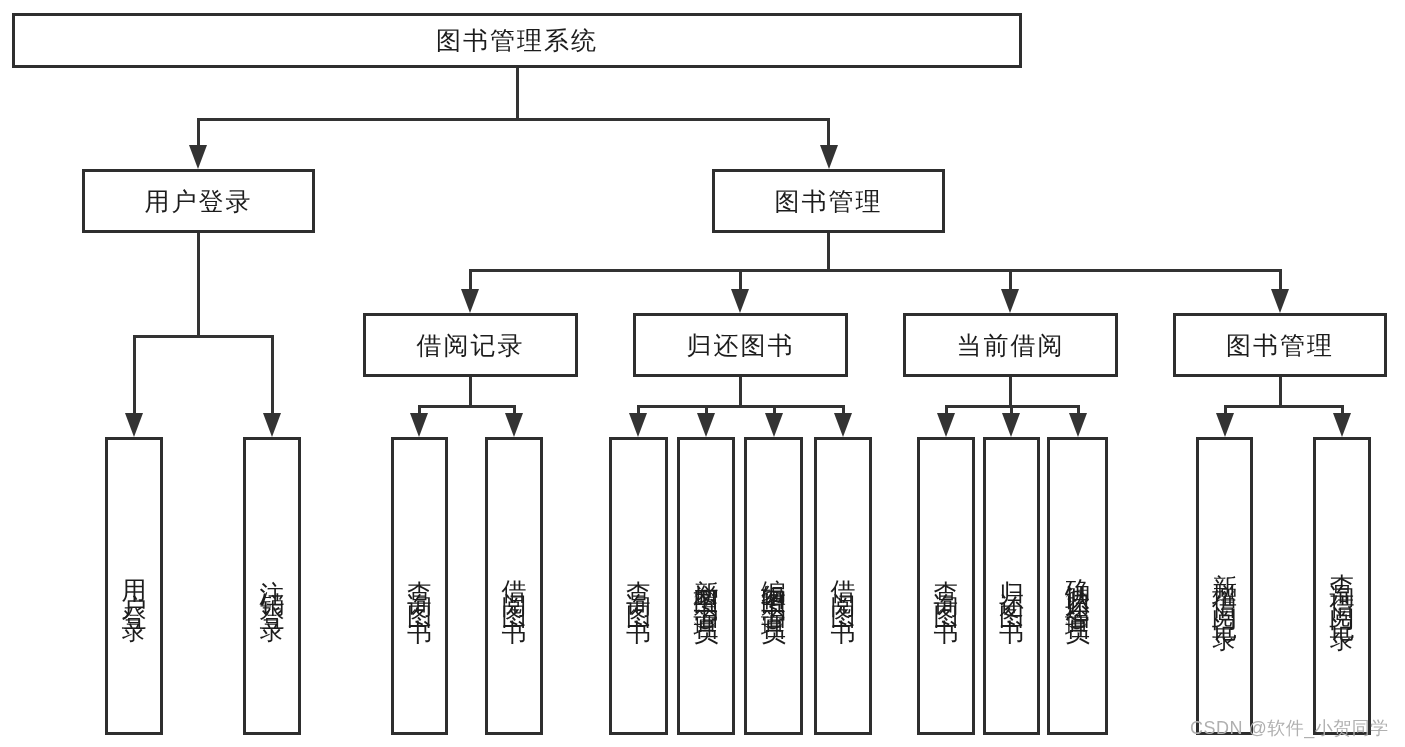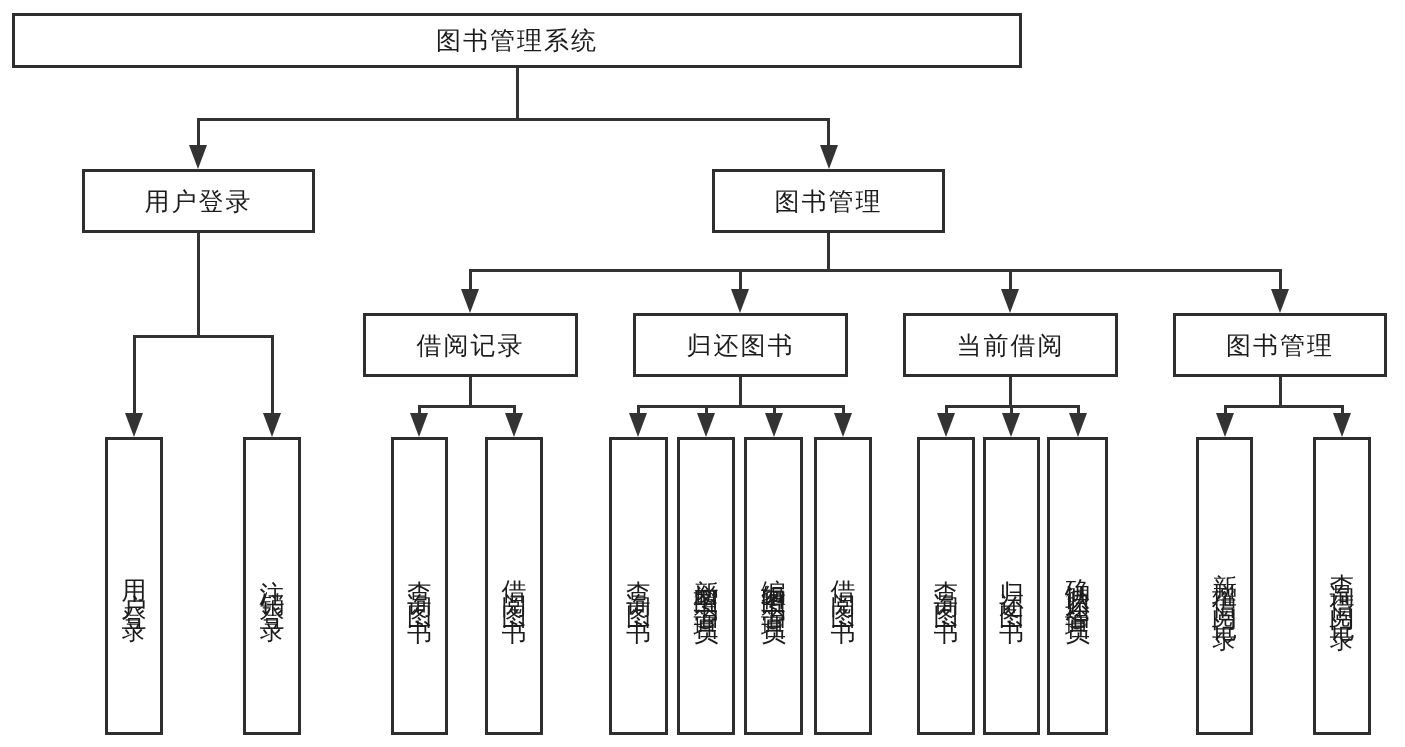--- a/index.html
+++ b/index.html
@@ -163,14 +163,15 @@
   <div class="ah" style="left:1002px;top:413px"></div>
   <div class="ah" style="left:1069px;top:413px"></div>
 
   <div class="ln" style="left:1279px;top:377px;width:3px;height:28px"></div>
   <div class="ln" style="left:1224px;top:405px;width:119px;height:3px"></div>
   <div class="ln" style="left:1224px;top:405px;width:3px;height:12px"></div>
   <div class="ln" style="left:1341px;top:405px;width:3px;height:12px"></div>
   <div class="ah" style="left:1216px;top:413px"></div>
   <div class="ah" style="left:1333px;top:413px"></div>
 
+  <div class="watermark">CSDN @软件_小贺同学</div>
 
 </div>
 
 </body></html>

